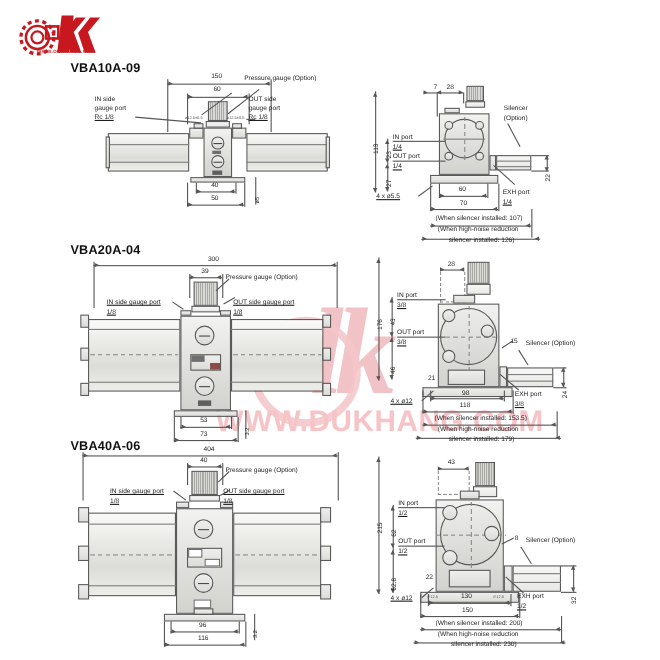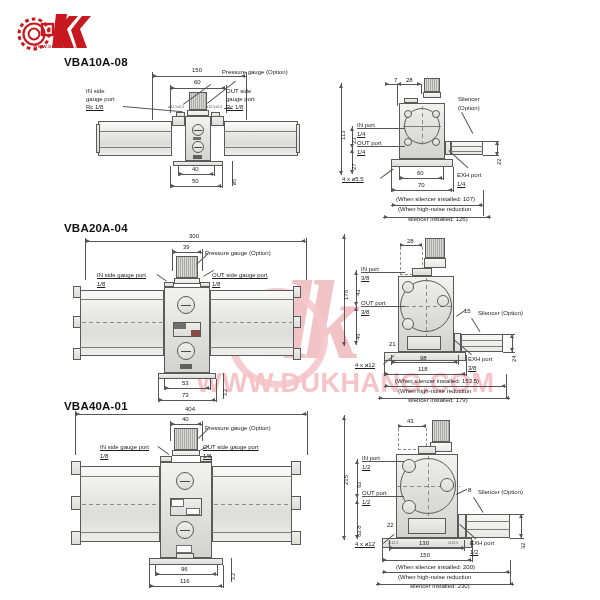--- a/index.html
+++ b/index.html
@@ -98,21 +98,21 @@
         <rect x="30" y="18" width="11" height="11" fill="none" stroke="#c8181f" stroke-width="2.4"></rect>
         <path d="M35.5 21.5 h3 v3 h-3 z" fill="#c8181f"></path>
         <path d="M44 8 l11 0 l-4 34 l-11 0 z"></path>
         <path d="M57 10 l9 0 l-11 13 l7 19 l-10 0 l-6 -18 z"></path>
         <path d="M70 10 l9 0 l-11 13 l7 19 l-10 0 l-6 -18 z"></path>
       </g>
     </svg>
   </div>
   <div class="logo-url">WWW.DUKHANG.COM</div>
 
-  <div class="title" style="left:64px;top:56px;">VBA10A-08</div>
+  <div class="title" style="left:64px;top:56px;">VBA10A-09</div>
 
   <div class="dwg">
 
     <div class="dim dimh" style="left:152px;top:76px;width:94px;"></div>
     <div class="dim dimv" style="left:152px;top:72px;height:48px;"></div>
     <div class="dim dimv" style="left:246px;top:72px;height:48px;"></div>
     <div class="arrow ar-r" style="left:153px;top:74px;"></div>
     <div class="arrow ar-l" style="left:241px;top:74px;"></div>
     <div class="lbl" style="left:192px;top:67px;">150</div>
 
@@ -456,21 +456,21 @@
     <div class="arrow ar-r" style="left:385px;top:384px;"></div>
     <div class="arrow ar-l" style="left:501px;top:384px;"></div>
     <div class="lbl" style="left:395px;top:378px;">(When silencer installed: 153.5)</div>
     <div class="lbl" style="left:398px;top:388px;">(When high-noise reduction</div>
     <div class="dim dimh" style="left:378px;top:398px;width:132px;"></div>
     <div class="arrow ar-r" style="left:379px;top:396px;"></div>
     <div class="arrow ar-l" style="left:505px;top:396px;"></div>
     <div class="lbl" style="left:408px;top:397px;">silencer installed: 179)</div>
   </div>
 
-  <div class="title" style="left:64px;top:400px;">VBA40A-01</div>
+  <div class="title" style="left:64px;top:400px;">VBA40A-06</div>
 
   <div class="dwg">
 
     <div class="dim dimh" style="left:75px;top:414px;width:232px;"></div>
     <div class="dim dimv" style="left:75px;top:411px;height:44px;"></div>
     <div class="dim dimv" style="left:307px;top:411px;height:44px;"></div>
     <div class="arrow ar-r" style="left:76px;top:412px;"></div>
     <div class="arrow ar-l" style="left:302px;top:412px;"></div>
     <div class="lbl" style="left:185px;top:406px;">404</div>
 

